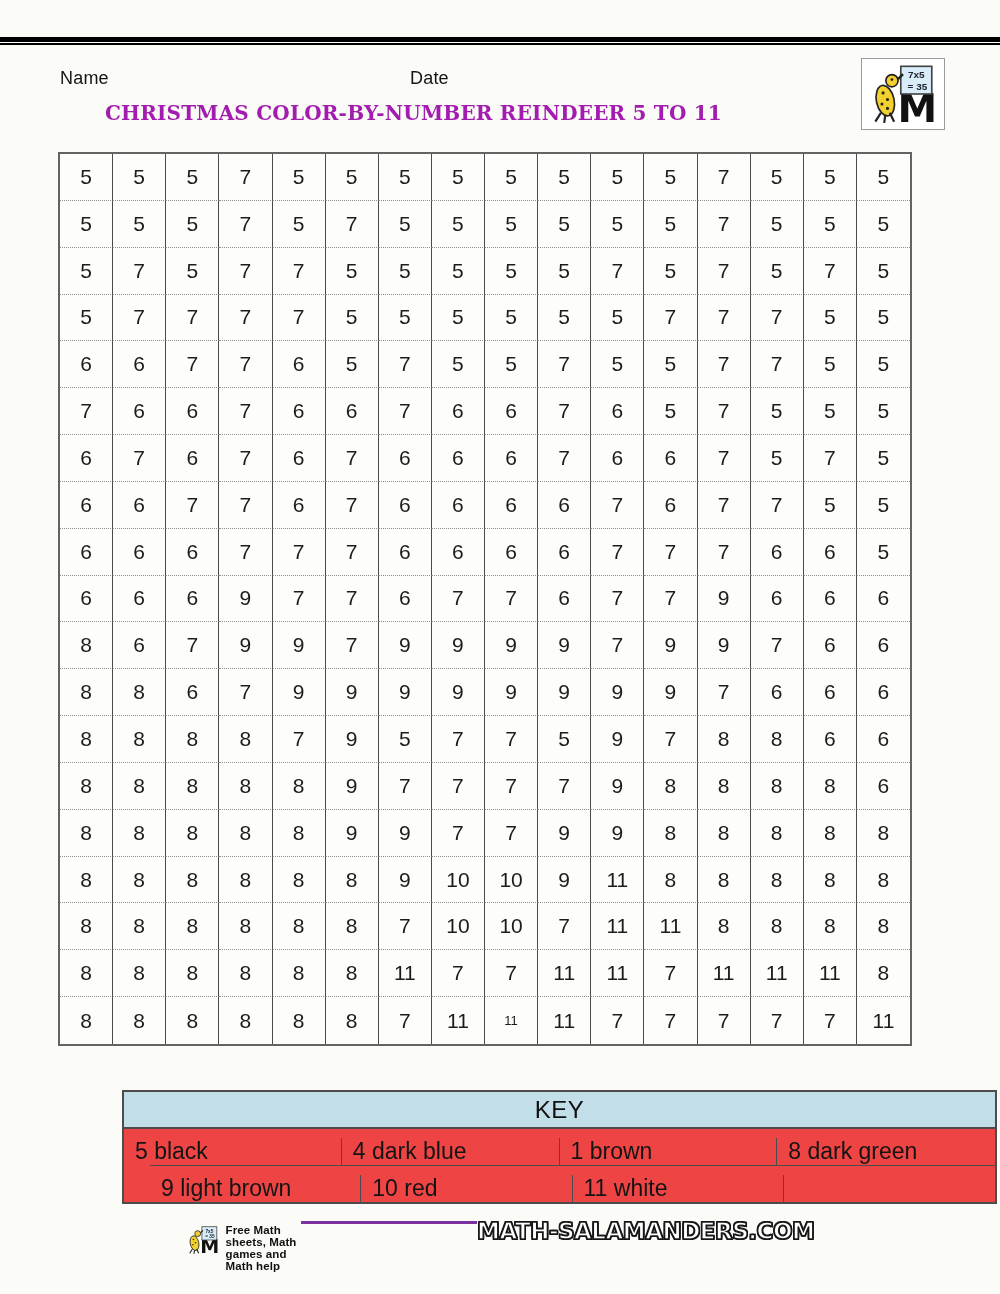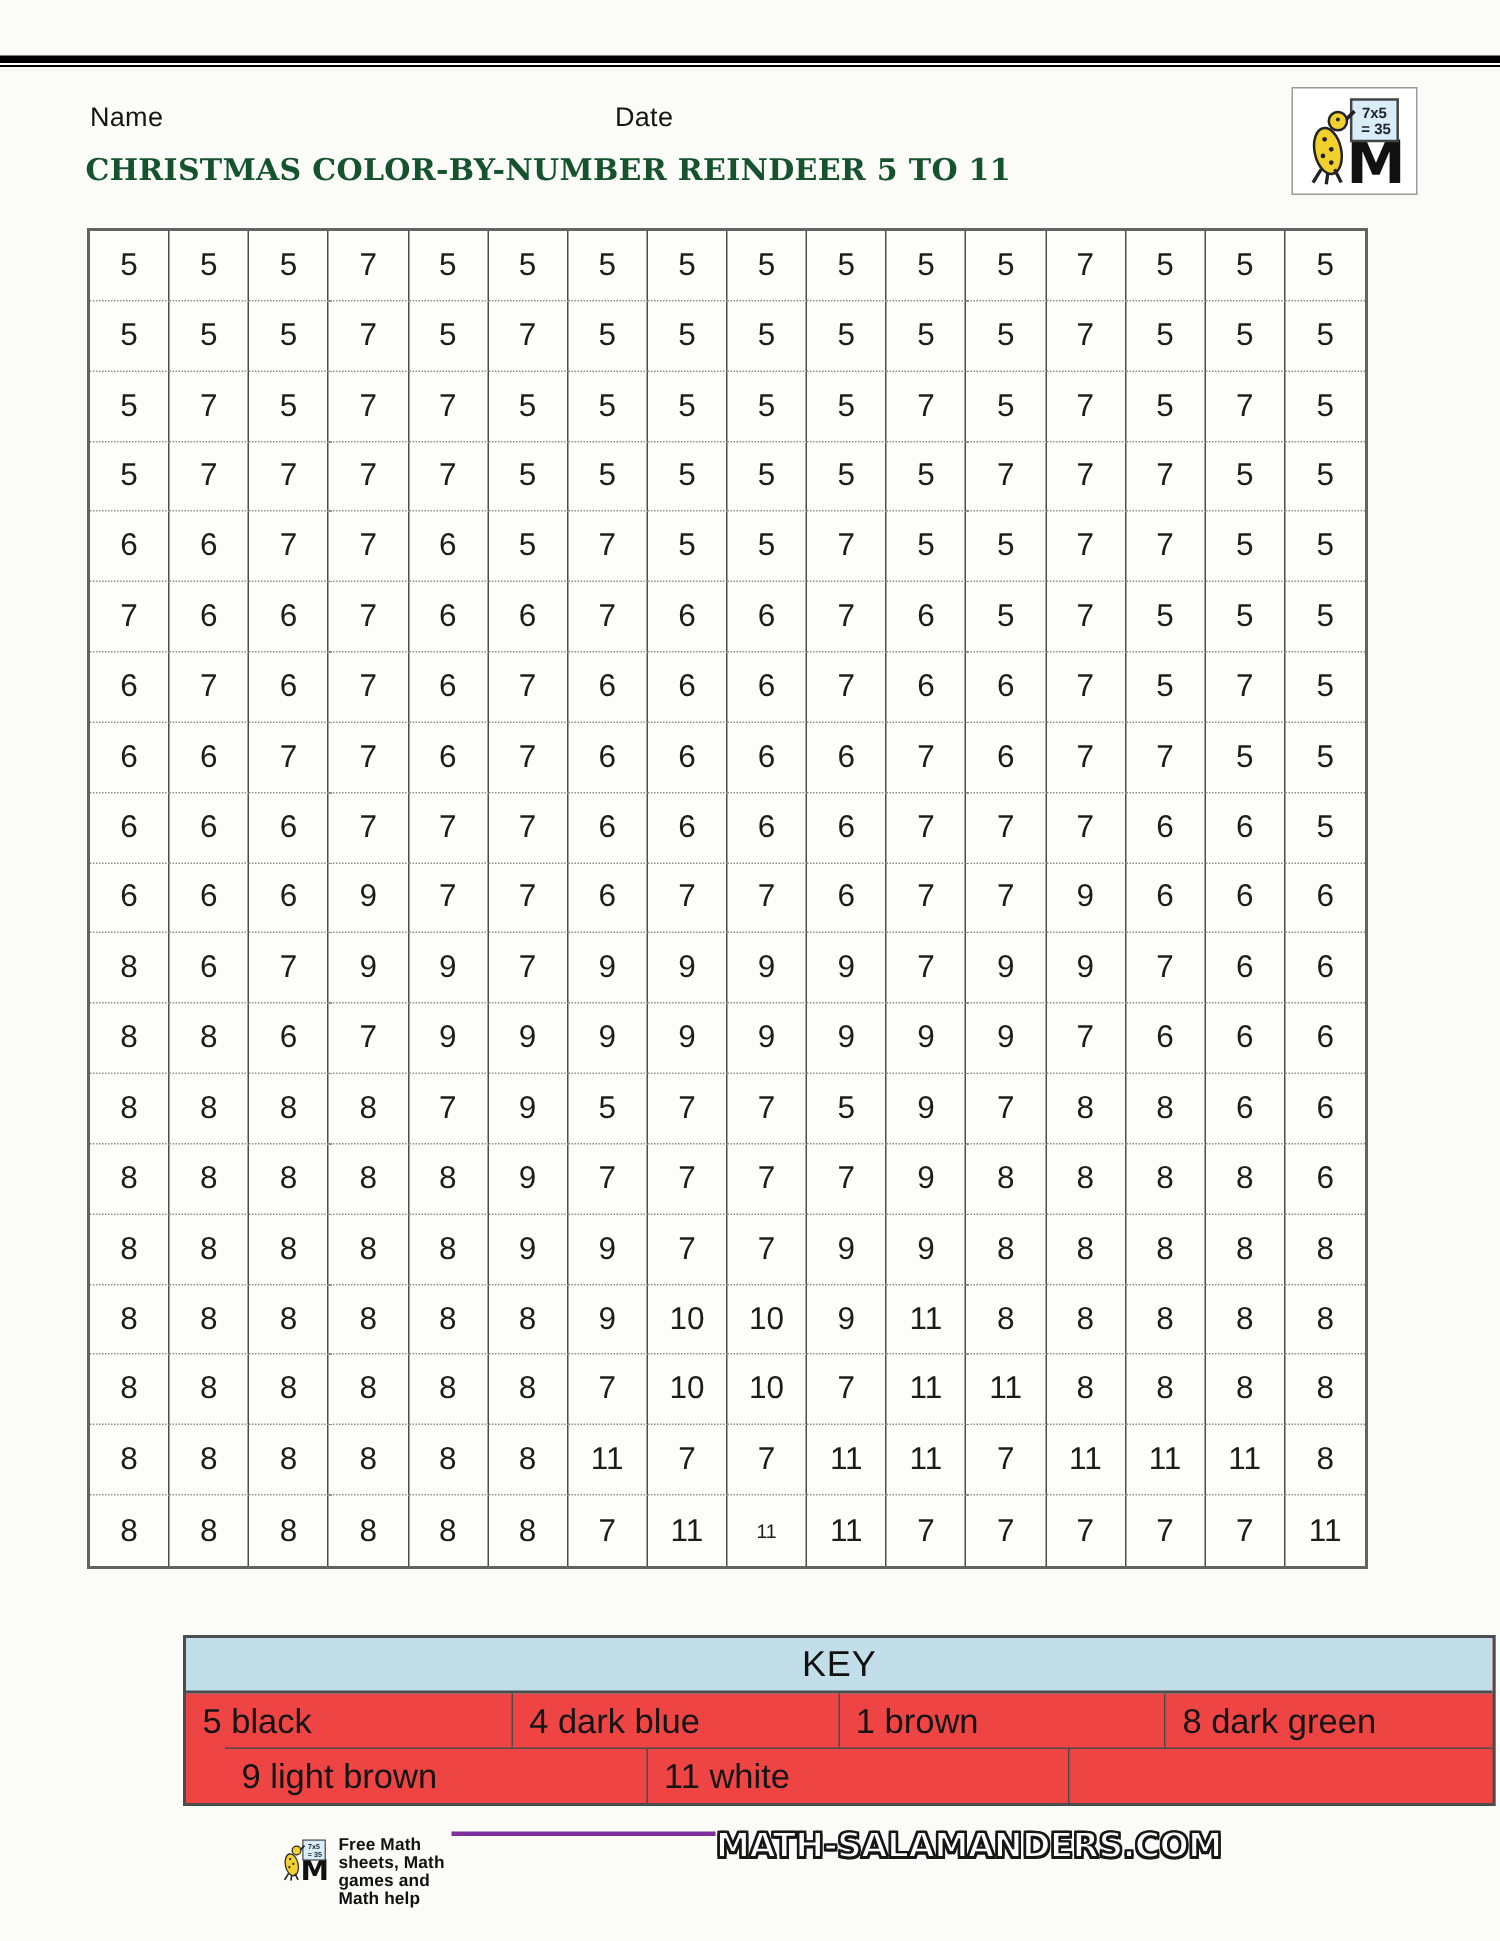--- a/index.html
+++ b/index.html
@@ -65,21 +65,21 @@
     position:absolute;top:1090px;left:122px;width:875px;
     border:2px solid #4c4c4c;
     box-sizing:border-box;
     background:#ef4444;
   }
   .key-header{
     height:35px;border-bottom:2px solid #4c4c4c;
     display:flex;align-items:center;justify-content:center;
     font-size:24px;letter-spacing:0.5px;color:#111;
   }
-  .key-row{display:flex;height:36px;}
+  .key-row{display:flex;height:36px;align-items:flex-end;}
   .key-row + .key-row{border-top:1px solid #4c4c4c;margin-left:26px;}
   .key-cell{
     flex:1 1 25%;display:flex;align-items:center;
     padding-left:11px;font-size:23px;color:#141414;
     border-right:1px solid #4c4c4c;box-sizing:border-box;
     white-space:nowrap;overflow:hidden;
   }
   .key-cell:last-child{border-right:none;}
 
   
@@ -122,21 +122,21 @@
       <line x1="16" y1="47" x2="15" y2="54" stroke="#222" stroke-width="2"></line>
       <line x1="20" y1="45" x2="24" y2="53" stroke="#222" stroke-width="2"></line>
       <circle cx="14" cy="27" r="1.4" fill="#222"></circle>
       <circle cx="18" cy="33" r="1.4" fill="#222"></circle>
       <circle cx="13" cy="37" r="1.4" fill="#222"></circle>
       <circle cx="18" cy="41" r="1.4" fill="#222"></circle>
       <circle cx="22" cy="15" r="1.2" fill="#222"></circle>
     </svg>
   </div>
 
-  <h1 class="title" style="color: #14532d;">CHRISTMAS COLOR-BY-NUMBER REINDEER 5 TO 11</h1>
+  <h1 class="title" style="color: #a21caf; margin-left: 48px;">CHRISTMAS COLOR-BY-NUMBER REINDEER 5 TO 11</h1>
 
   <div class="grid" id="grid">
       <div class="cell">5</div>
       <div class="cell">5</div>
       <div class="cell">5</div>
       <div class="cell">7</div>
       <div class="cell">5</div>
       <div class="cell">5</div>
       <div class="cell">5</div>
       <div class="cell">5</div>
@@ -442,20 +442,21 @@
     <div class="key-header" id="key-header" style="background: rgb(194, 223, 233);">KEY</div>
     <div id="key-rows">
         <div class="key-row">
           <div class="key-cell">5 black</div>
           <div class="key-cell">4 dark blue</div>
           <div class="key-cell">1 brown</div>
           <div class="key-cell">8 dark green</div>
         </div>
         <div class="key-row">
           <div class="key-cell">9 light brown</div>
+          <div class="key-cell">10 red</div>
           <div class="key-cell">11 white</div>
           <div class="key-cell"></div>
         </div>
       </div>
   </div>
 
   <div class="footer">
     <svg width="34" height="44" viewBox="0 0 64 56">
       <text x="27" y="53" font-size="36" font-weight="bold" font-family="DejaVu Sans, sans-serif" fill="#111">M</text>
       <rect x="30" y="3" width="28" height="25" fill="#d8edf8" stroke="#444" stroke-width="1.5"></rect>

